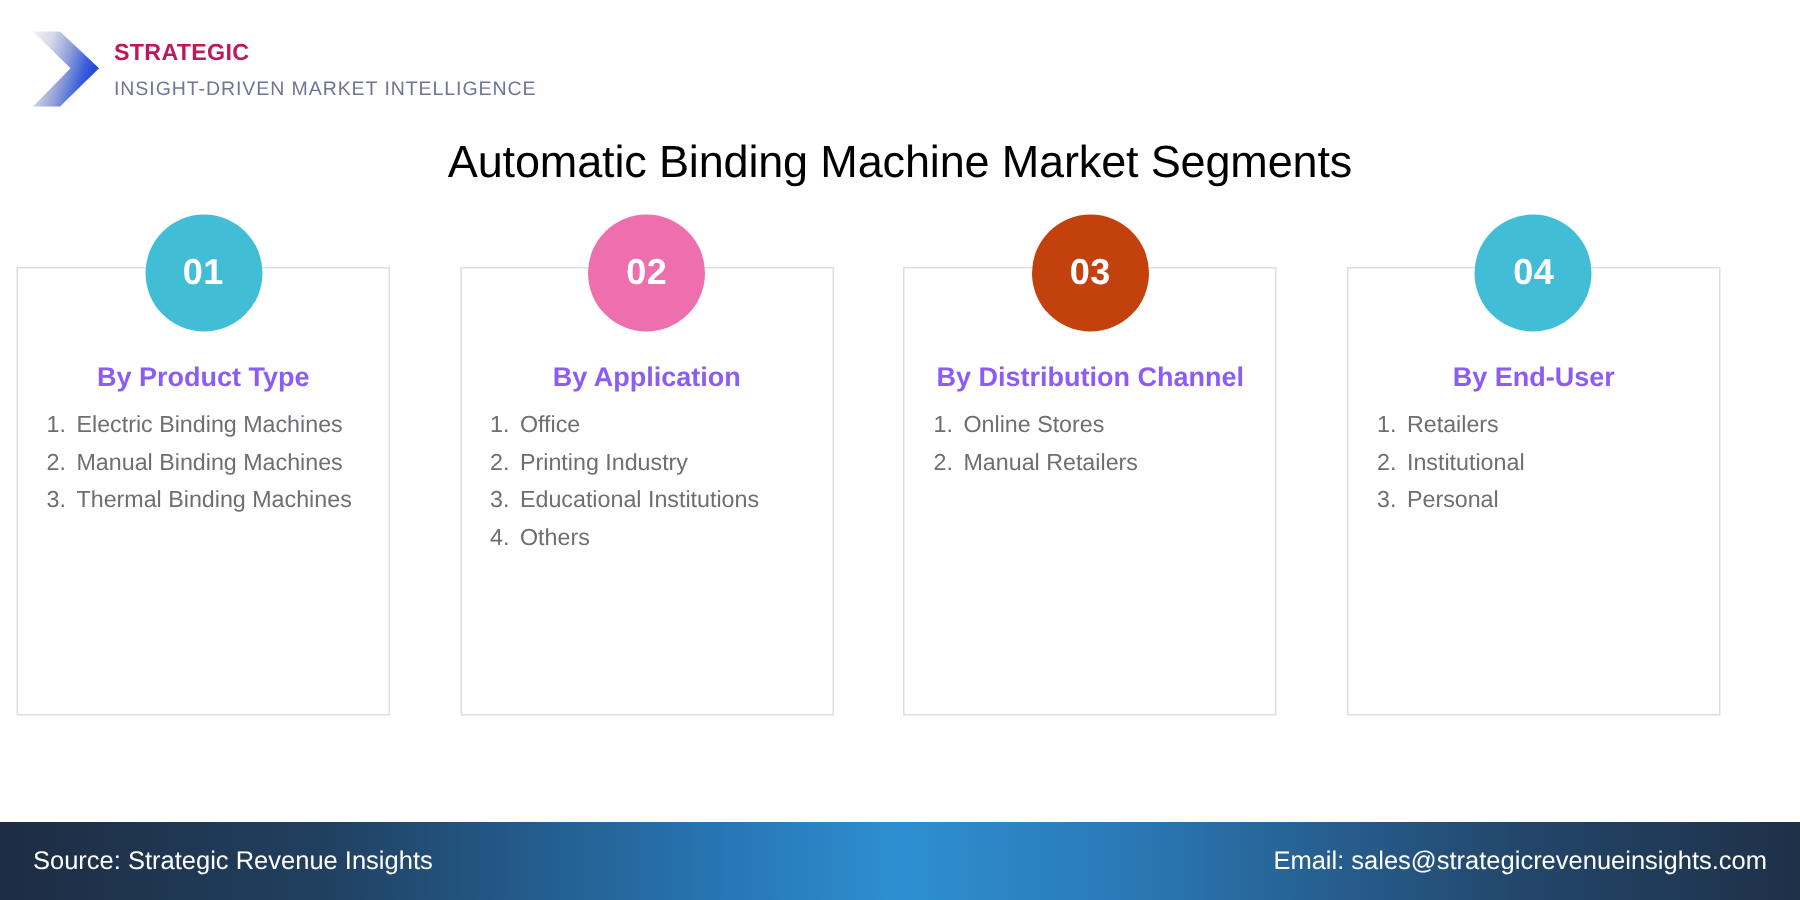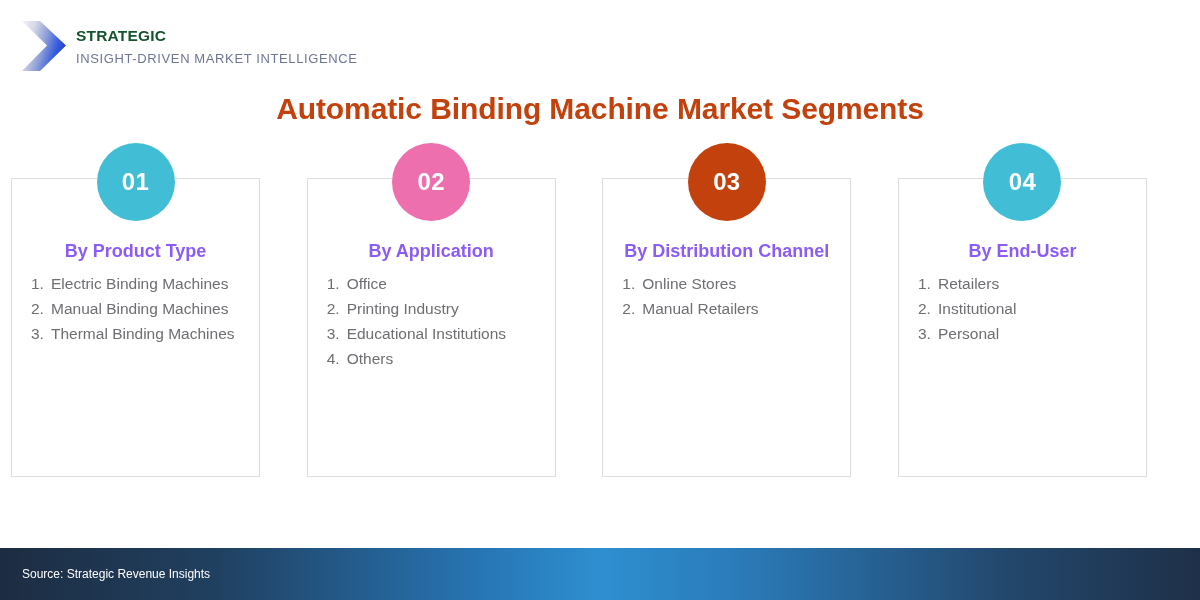--- a/index.html
+++ b/index.html
@@ -40,44 +40,44 @@
     flex-direction: column;
     justify-content: center;
     padding-top: 2px;
   }
   .logo-line {
     font-family: "Liberation Sans", sans-serif;
     font-weight: bold;
     font-size: 15.5px;
     letter-spacing: 0.2px;
     line-height: 1.08;
-    color: #14532d;
+    color: #be185d;
     white-space: nowrap;
   }
   .logo-tagline {
     margin-top: 7px;
     font-family: "Liberation Sans", sans-serif;
     font-size: 13px;
     letter-spacing: 0.62px;
     color: #6f7694;
     white-space: nowrap;
   }
 
   
   .page-title {
     position: absolute;
     left: 0;
     right: 0;
     top: 90px;
     text-align: center;
     font-family: "Liberation Sans", sans-serif;
-    font-weight: bold;
+    font-weight: normal;
     font-size: 30px;
     line-height: 38px;
-    color: #c2410c;
+    color: #000000;
     letter-spacing: -0.1px;
   }
 
   
   .cards-row {
     position: absolute;
     left: 11px;
     top: 178px;
     width: 1136px;
     height: 300px;
@@ -159,21 +159,21 @@
        #23476c 84%,
        #1e3048 100%);
     display: flex;
     align-items: center;
     justify-content: space-between;
     box-sizing: border-box;
     padding: 0 22px;
   }
   .footer-text {
     font-family: "Liberation Sans", sans-serif;
-    font-size: 12px;
+    font-size: 17px;
     color: #ffffff;
     white-space: nowrap;
   }
 </style>
 </head>
 <body>
 
 <div id="infographic">
 
   <div class="logo-block">
@@ -280,15 +280,16 @@
             <span class="li-text">Personal</span>
           </li>
         </ul>
       </div>
     </div>
 
   </div>
 
   <div class="footer">
     <div class="footer-text">Source: Strategic Revenue Insights</div>
+    <div class="footer-text">Email: sales@strategicrevenueinsights.com</div>
   </div>
 
 </div>
 
 </body></html>

